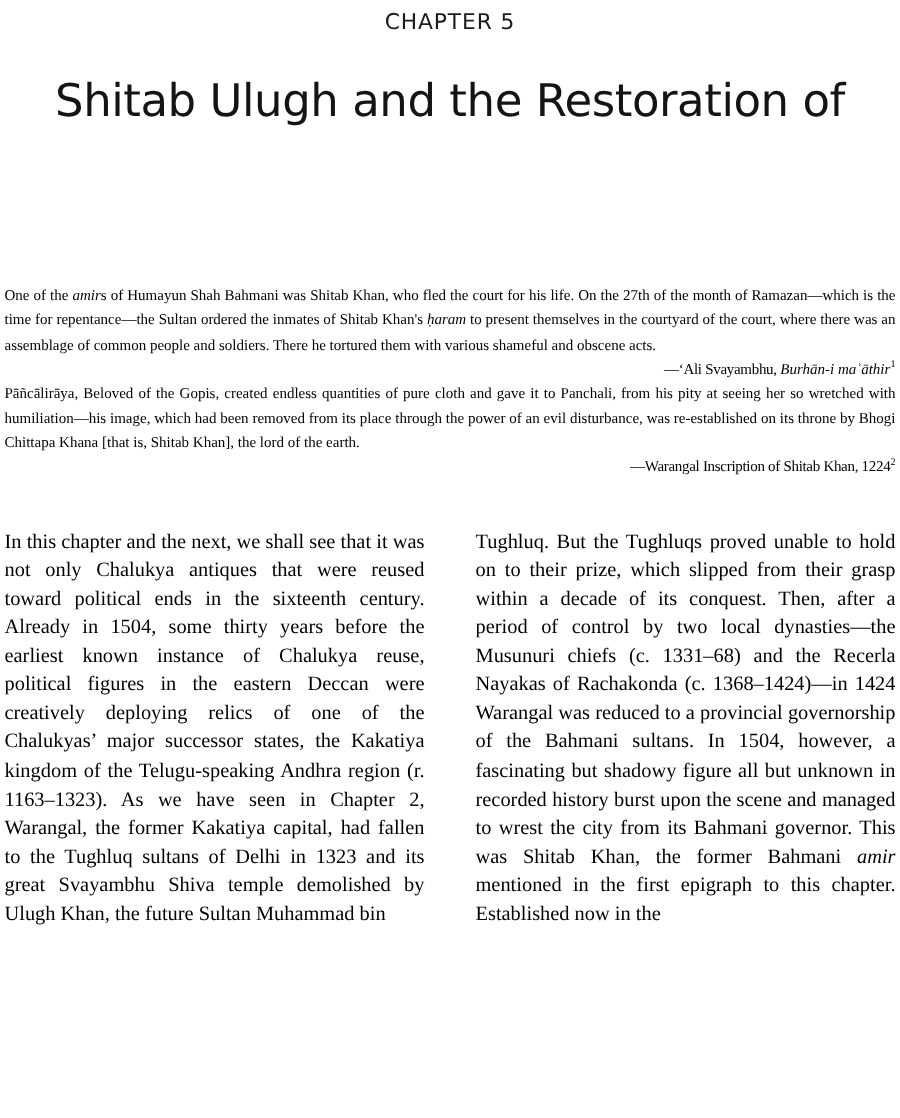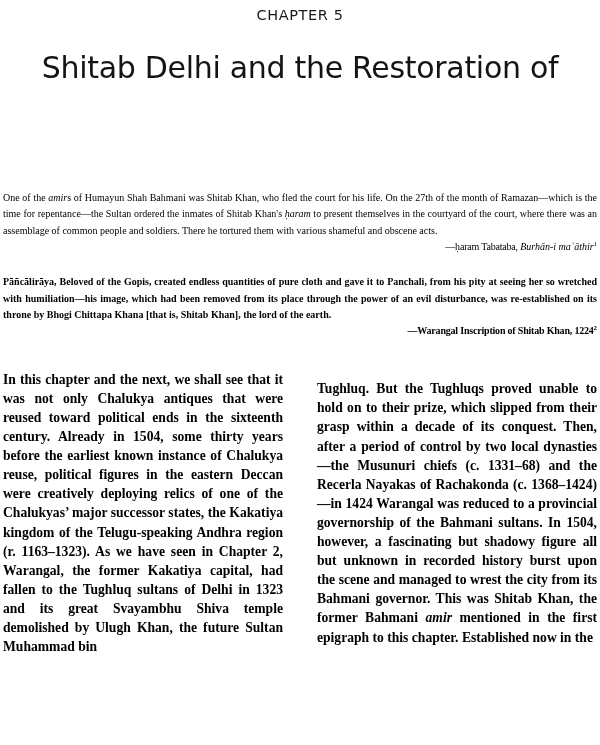--- a/index.html
+++ b/index.html
@@ -59,22 +59,20 @@
     margin-top: 102px;
   }
   .epigraph {
     font-size: 10px;
     line-height: 16.35px;
     text-align: justify;
     text-justify: inter-word;
     hyphens: none;
   }
   .epigraph + .epigraph {
-    margin-top: 19px;
-    font-weight: bold;
   }
   .epigraph p {
     margin: 0;
   }
   .epigraph .attribution {
     text-align: right;
     margin: 0;
     white-space: nowrap;
   }
   .epig1-attr {
@@ -90,21 +88,20 @@
     vertical-align: super;
     line-height: 0;
   }
 
   
   .body-columns {
     margin-top: 30px;
     display: flex;
     gap: 34px;
     align-items: center;
-    font-weight: bold;
   }
   .col {
     width: 291px;
     font-size: 13.6px;
     line-height: 19.1px;
     text-align: justify;
     text-justify: inter-word;
     hyphens: none;
   }
   .col p {
@@ -115,28 +112,28 @@
   }
 </style>
 </head>
 <body>
 
 <div class="page">
 
   <div class="chapter-label">CHAPTER 5</div>
 
   <div class="chapter-title">
-    <span class="title-line">Shitab Delhi and the Restoration of</span>
+    <span class="title-line">Shitab Ulugh and the Restoration of</span>
   </div>
 
   <div class="epigraphs">
 
     <div class="epigraph">
       <p><span>One of the </span><i class="ital">amir</i><span>s of Humayun Shah Bahmani was Shitab Khan, who fled the court for his life. On the 27th of the month of Ramazan—which is the time for repentance—the Sultan ordered the inmates of Shitab Khan's </span><i class="ital">ḥaram</i><span> to present themselves in the courtyard of the court, where there was an assemblage of common people and soldiers. There he tortured them with various shameful and obscene acts.</span></p>
-      <p class="attribution epig1-attr"><span class="emdash-lead">—ḥaram Tabataba, </span><i class="ital">Burhān-i maʾāthir</i><sup>1</sup></p>
+      <p class="attribution epig1-attr"><span class="emdash-lead">—ʻAli Svayambhu, </span><i class="ital">Burhān-i maʾāthir</i><sup>1</sup></p>
     </div>
 
     <div class="epigraph">
       <p>Pāñcālirāya, Beloved of the Gopis, created endless quantities of pure cloth and gave it to Panchali, from his pity at seeing her so wretched with humiliation—his image, which had been removed from its place through the power of an evil disturbance, was re-established on its throne by Bhogi Chittapa Khana [that is, Shitab Khan], the lord of the earth.</p>
       <p class="attribution epig2-attr"><span class="emdash-lead">—Warangal Inscription of Shitab Khan, 1224</span><sup>2</sup></p>
     </div>
 
   </div>
 
   <div class="body-columns">

